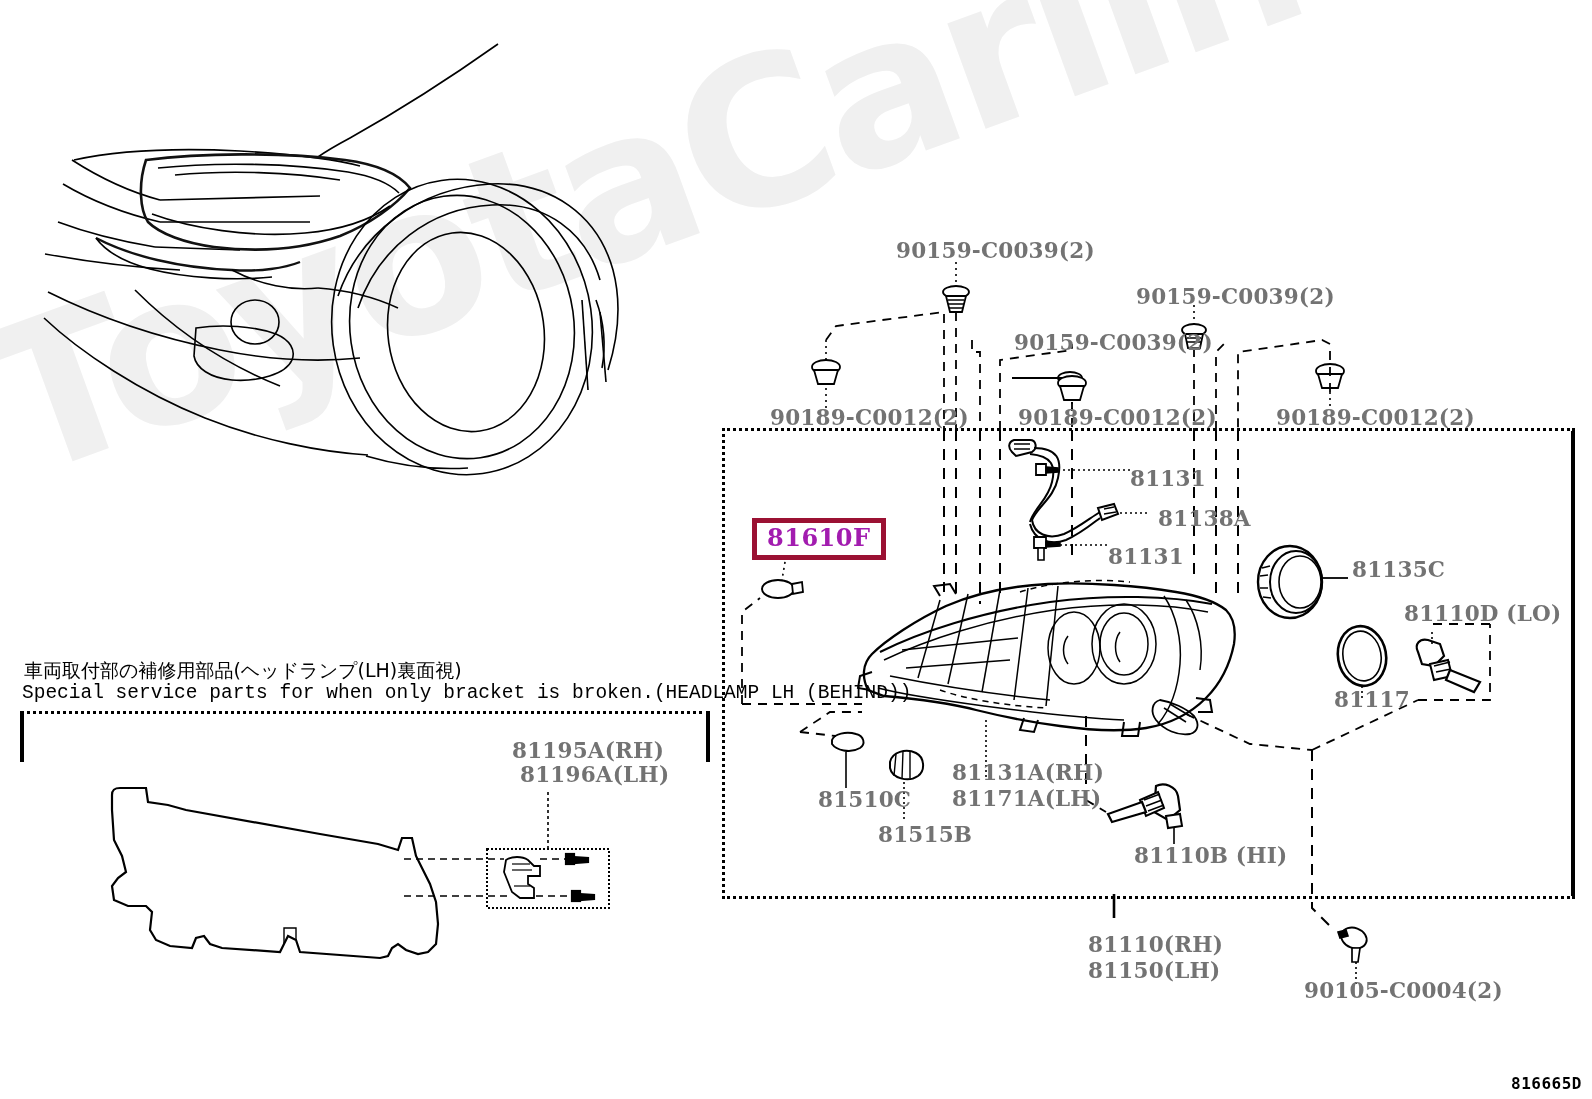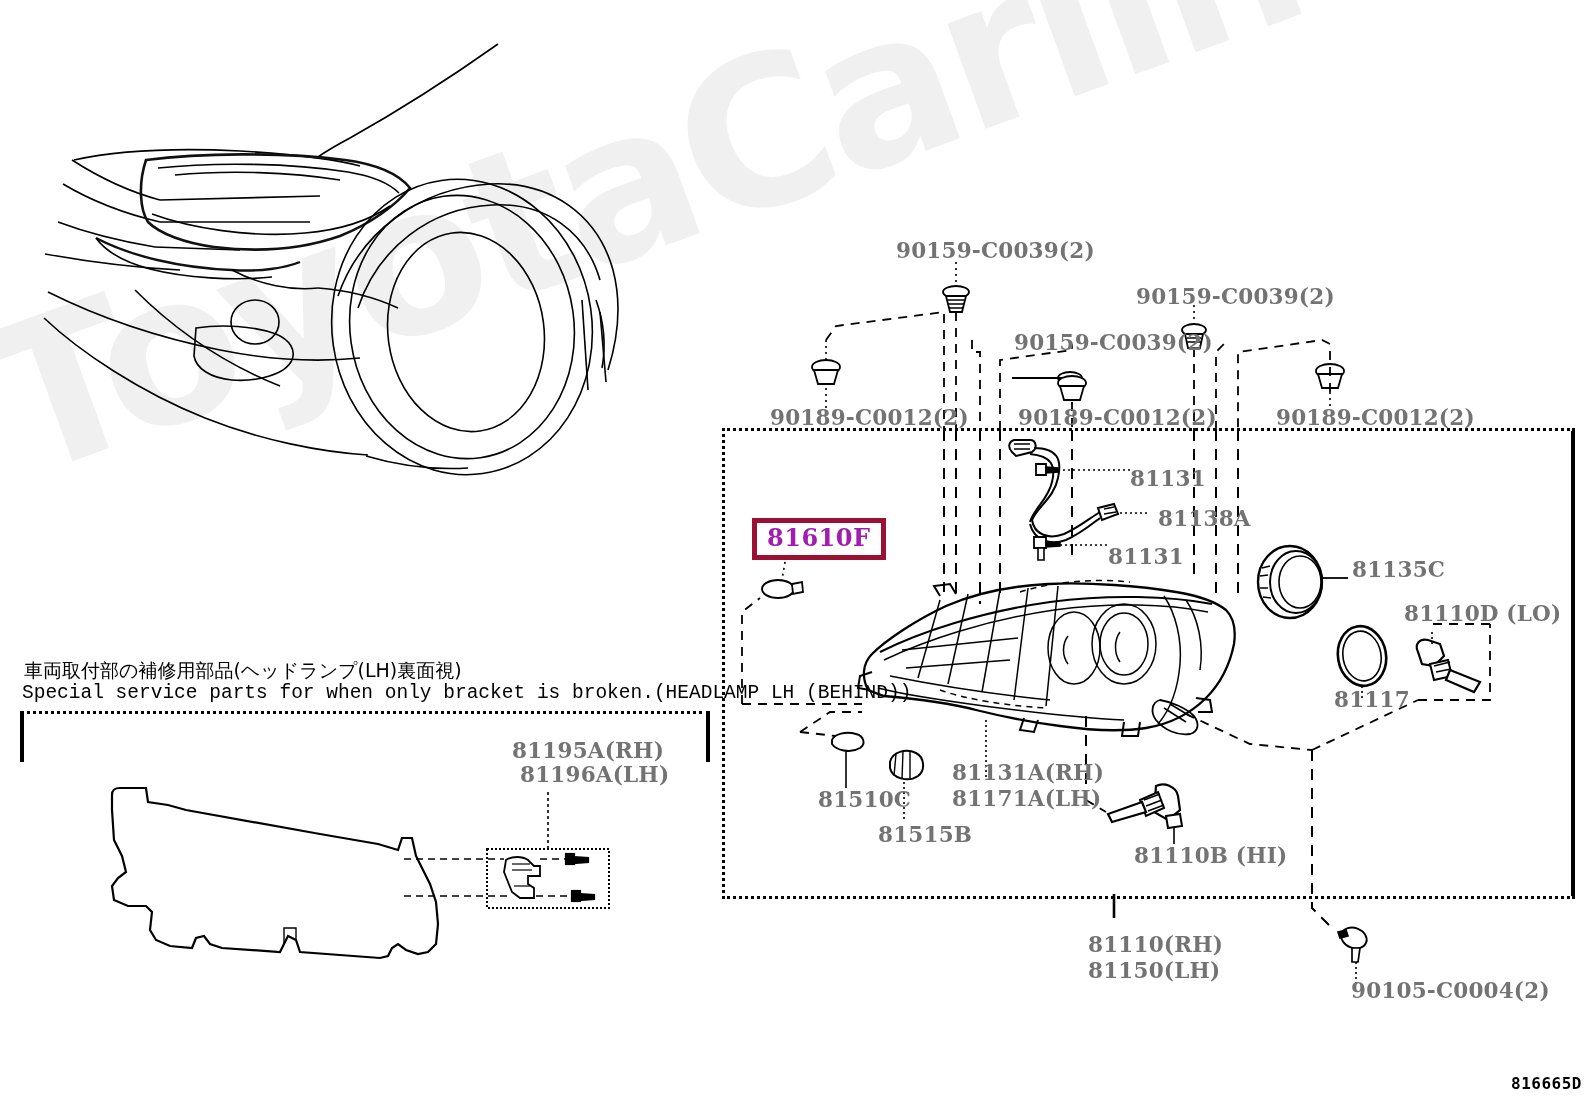--- a/index.html
+++ b/index.html
@@ -455,21 +455,21 @@
   <div class="lbl" style="left:1404px;top:601px;">81110D (LO)</div>
   <div class="lbl" style="left:1334px;top:687px;">81117</div>
 
   <div class="lbl" style="left:818px;top:787px;">81510C</div>
   <div class="lbl" style="left:878px;top:822px;">81515B</div>
   <div class="lbl two" style="left:952px;top:760px;">81131A(RH)
 81171A(LH)</div>
   <div class="lbl" style="left:1134px;top:843px;">81110B (HI)</div>
   <div class="lbl two" style="left:1088px;top:932px;">81110(RH)
 81150(LH)</div>
-  <div class="lbl" style="left:1304px;top:978px;margin-left:47px;">90105-C0004(2)</div>
+  <div class="lbl" style="left:1304px;top:978px;">90105-C0004(2)</div>
 
   <div class="note-jp" style="left:24px;top:658px;">車両取付部の補修用部品(ヘッドランプ(LH)裏面視)</div>
   <div class="note-en" style="left:22px;top:682px;">Special service parts for when only bracket is broken.(HEADLAMP LH (BEHIND))</div>
 
   <div class="lbl two" style="left:512px;top:738px;">81195A(RH)</div>
   <div class="lbl two" style="left:512px;top:762px;margin-left:8px;">81196A(LH)</div>
 
   <div class="diagid">816665D</div>
 
 </div>

